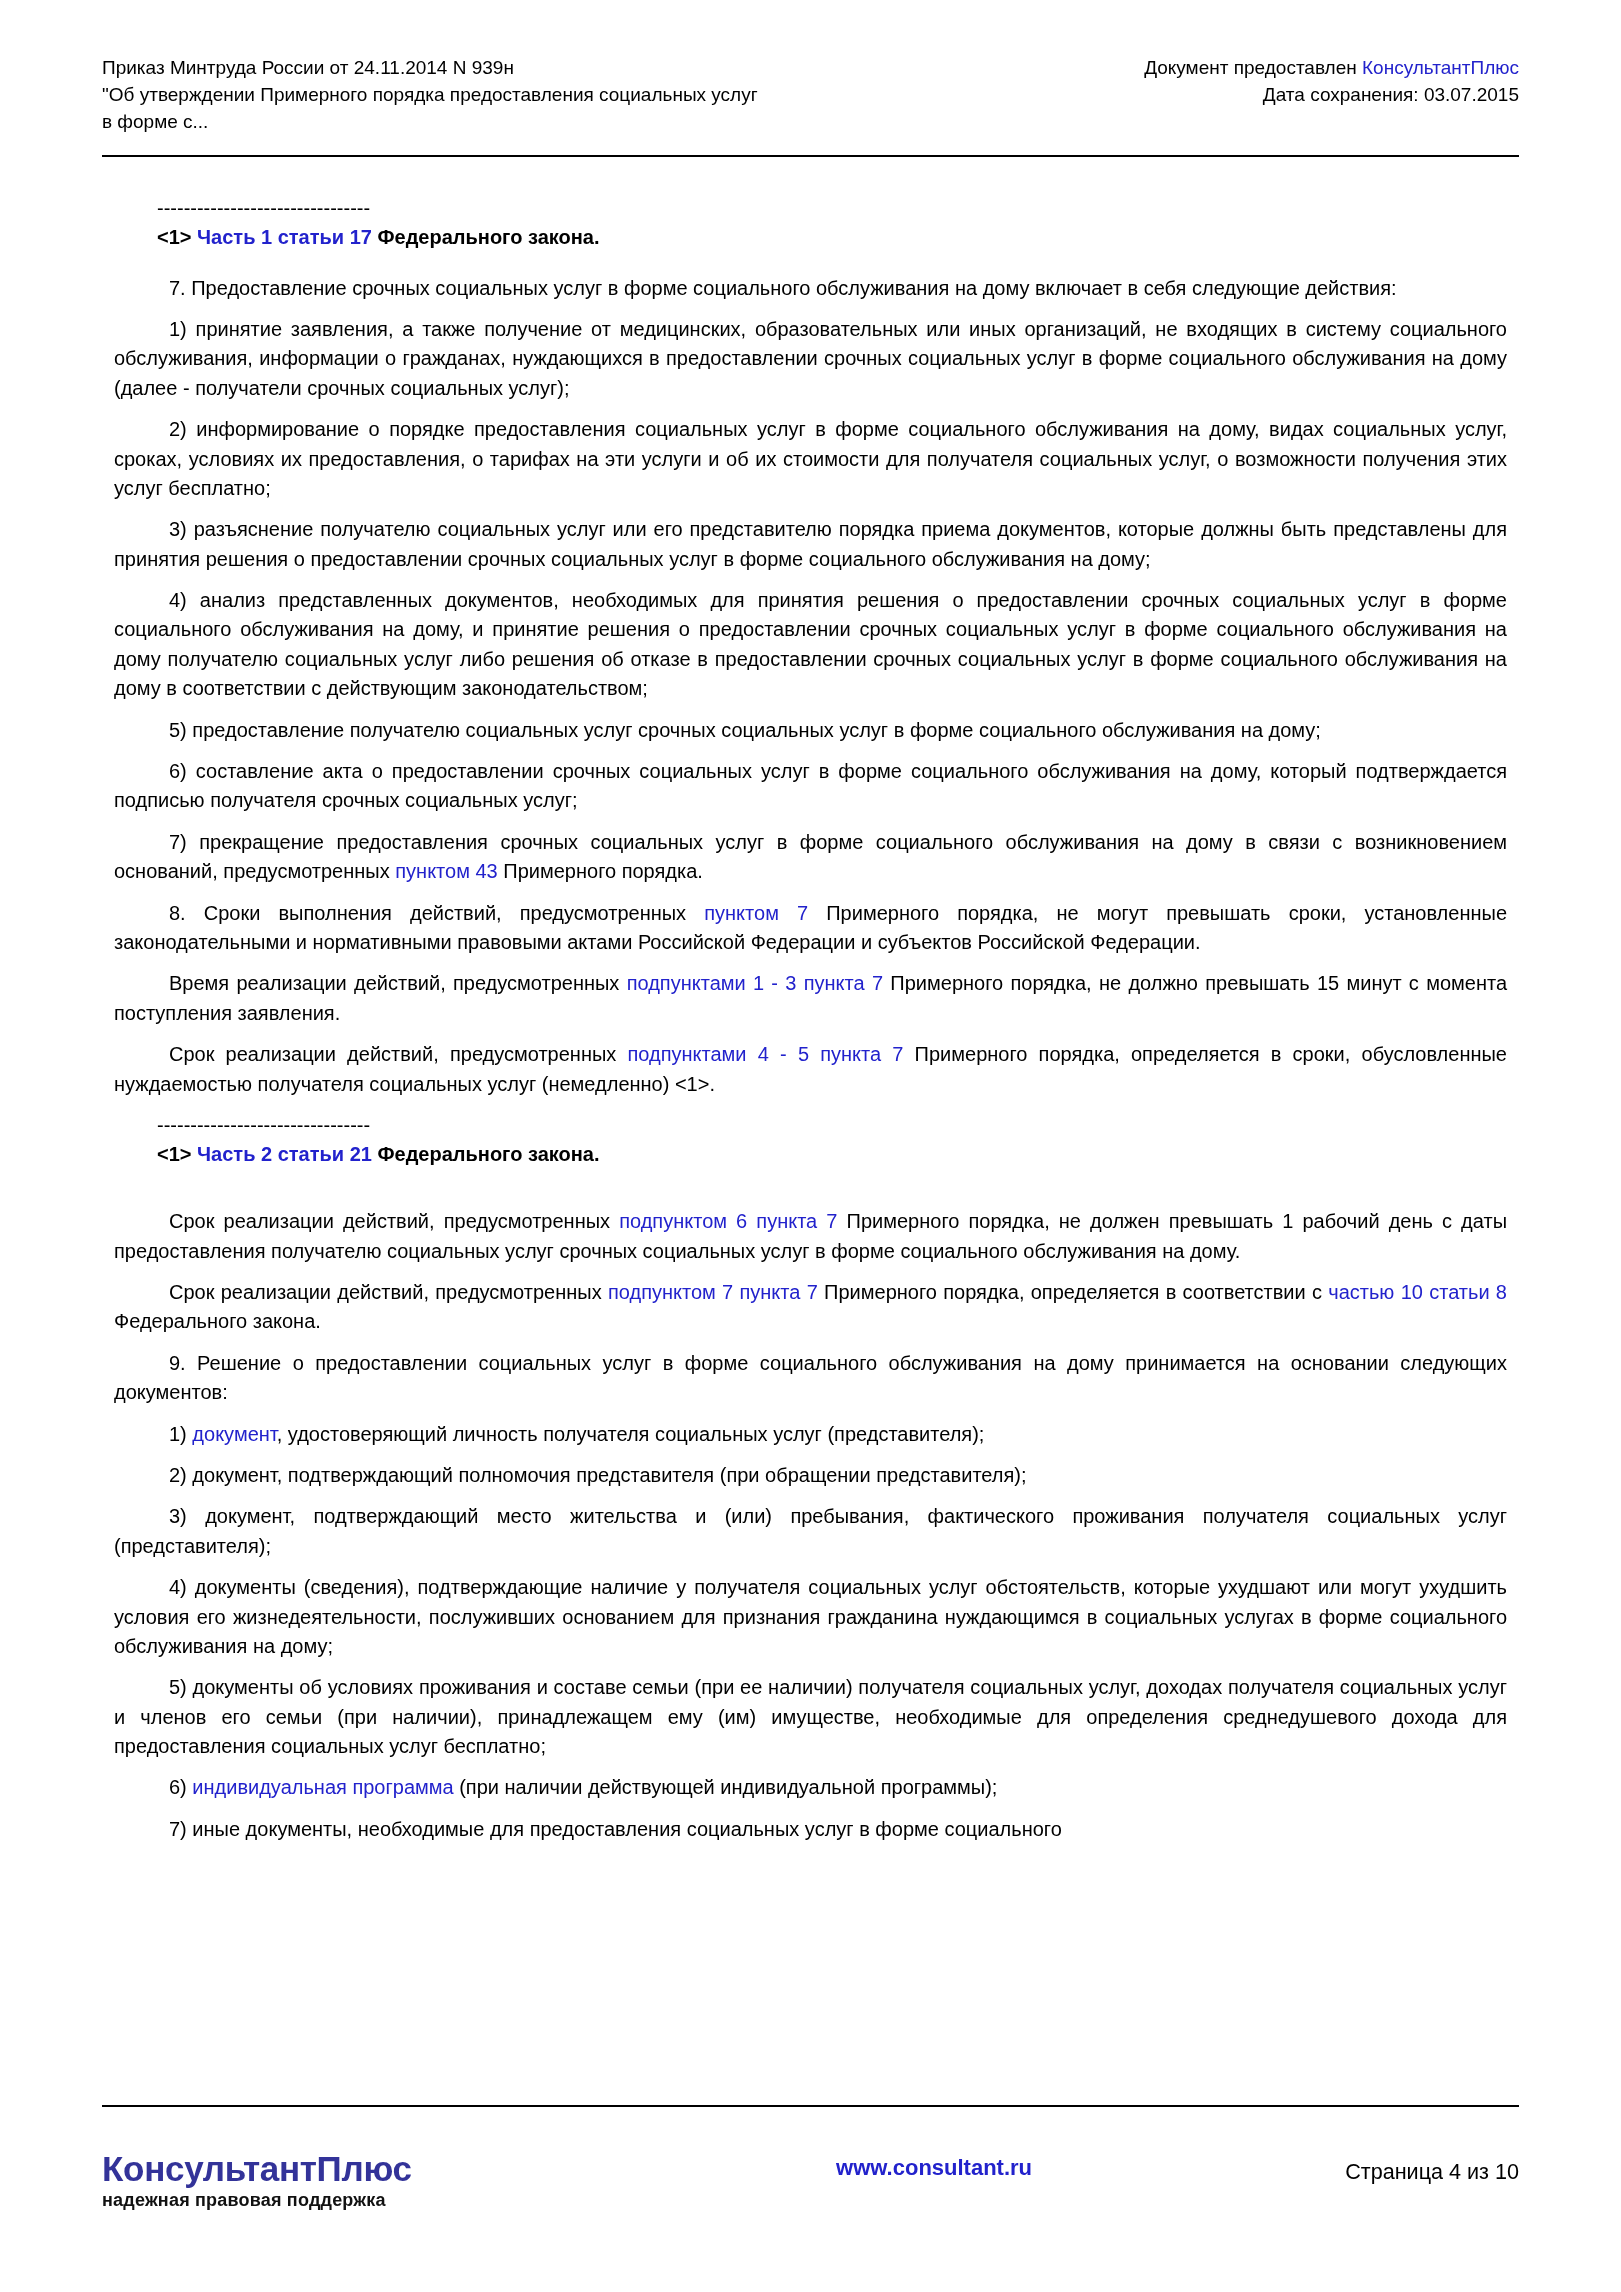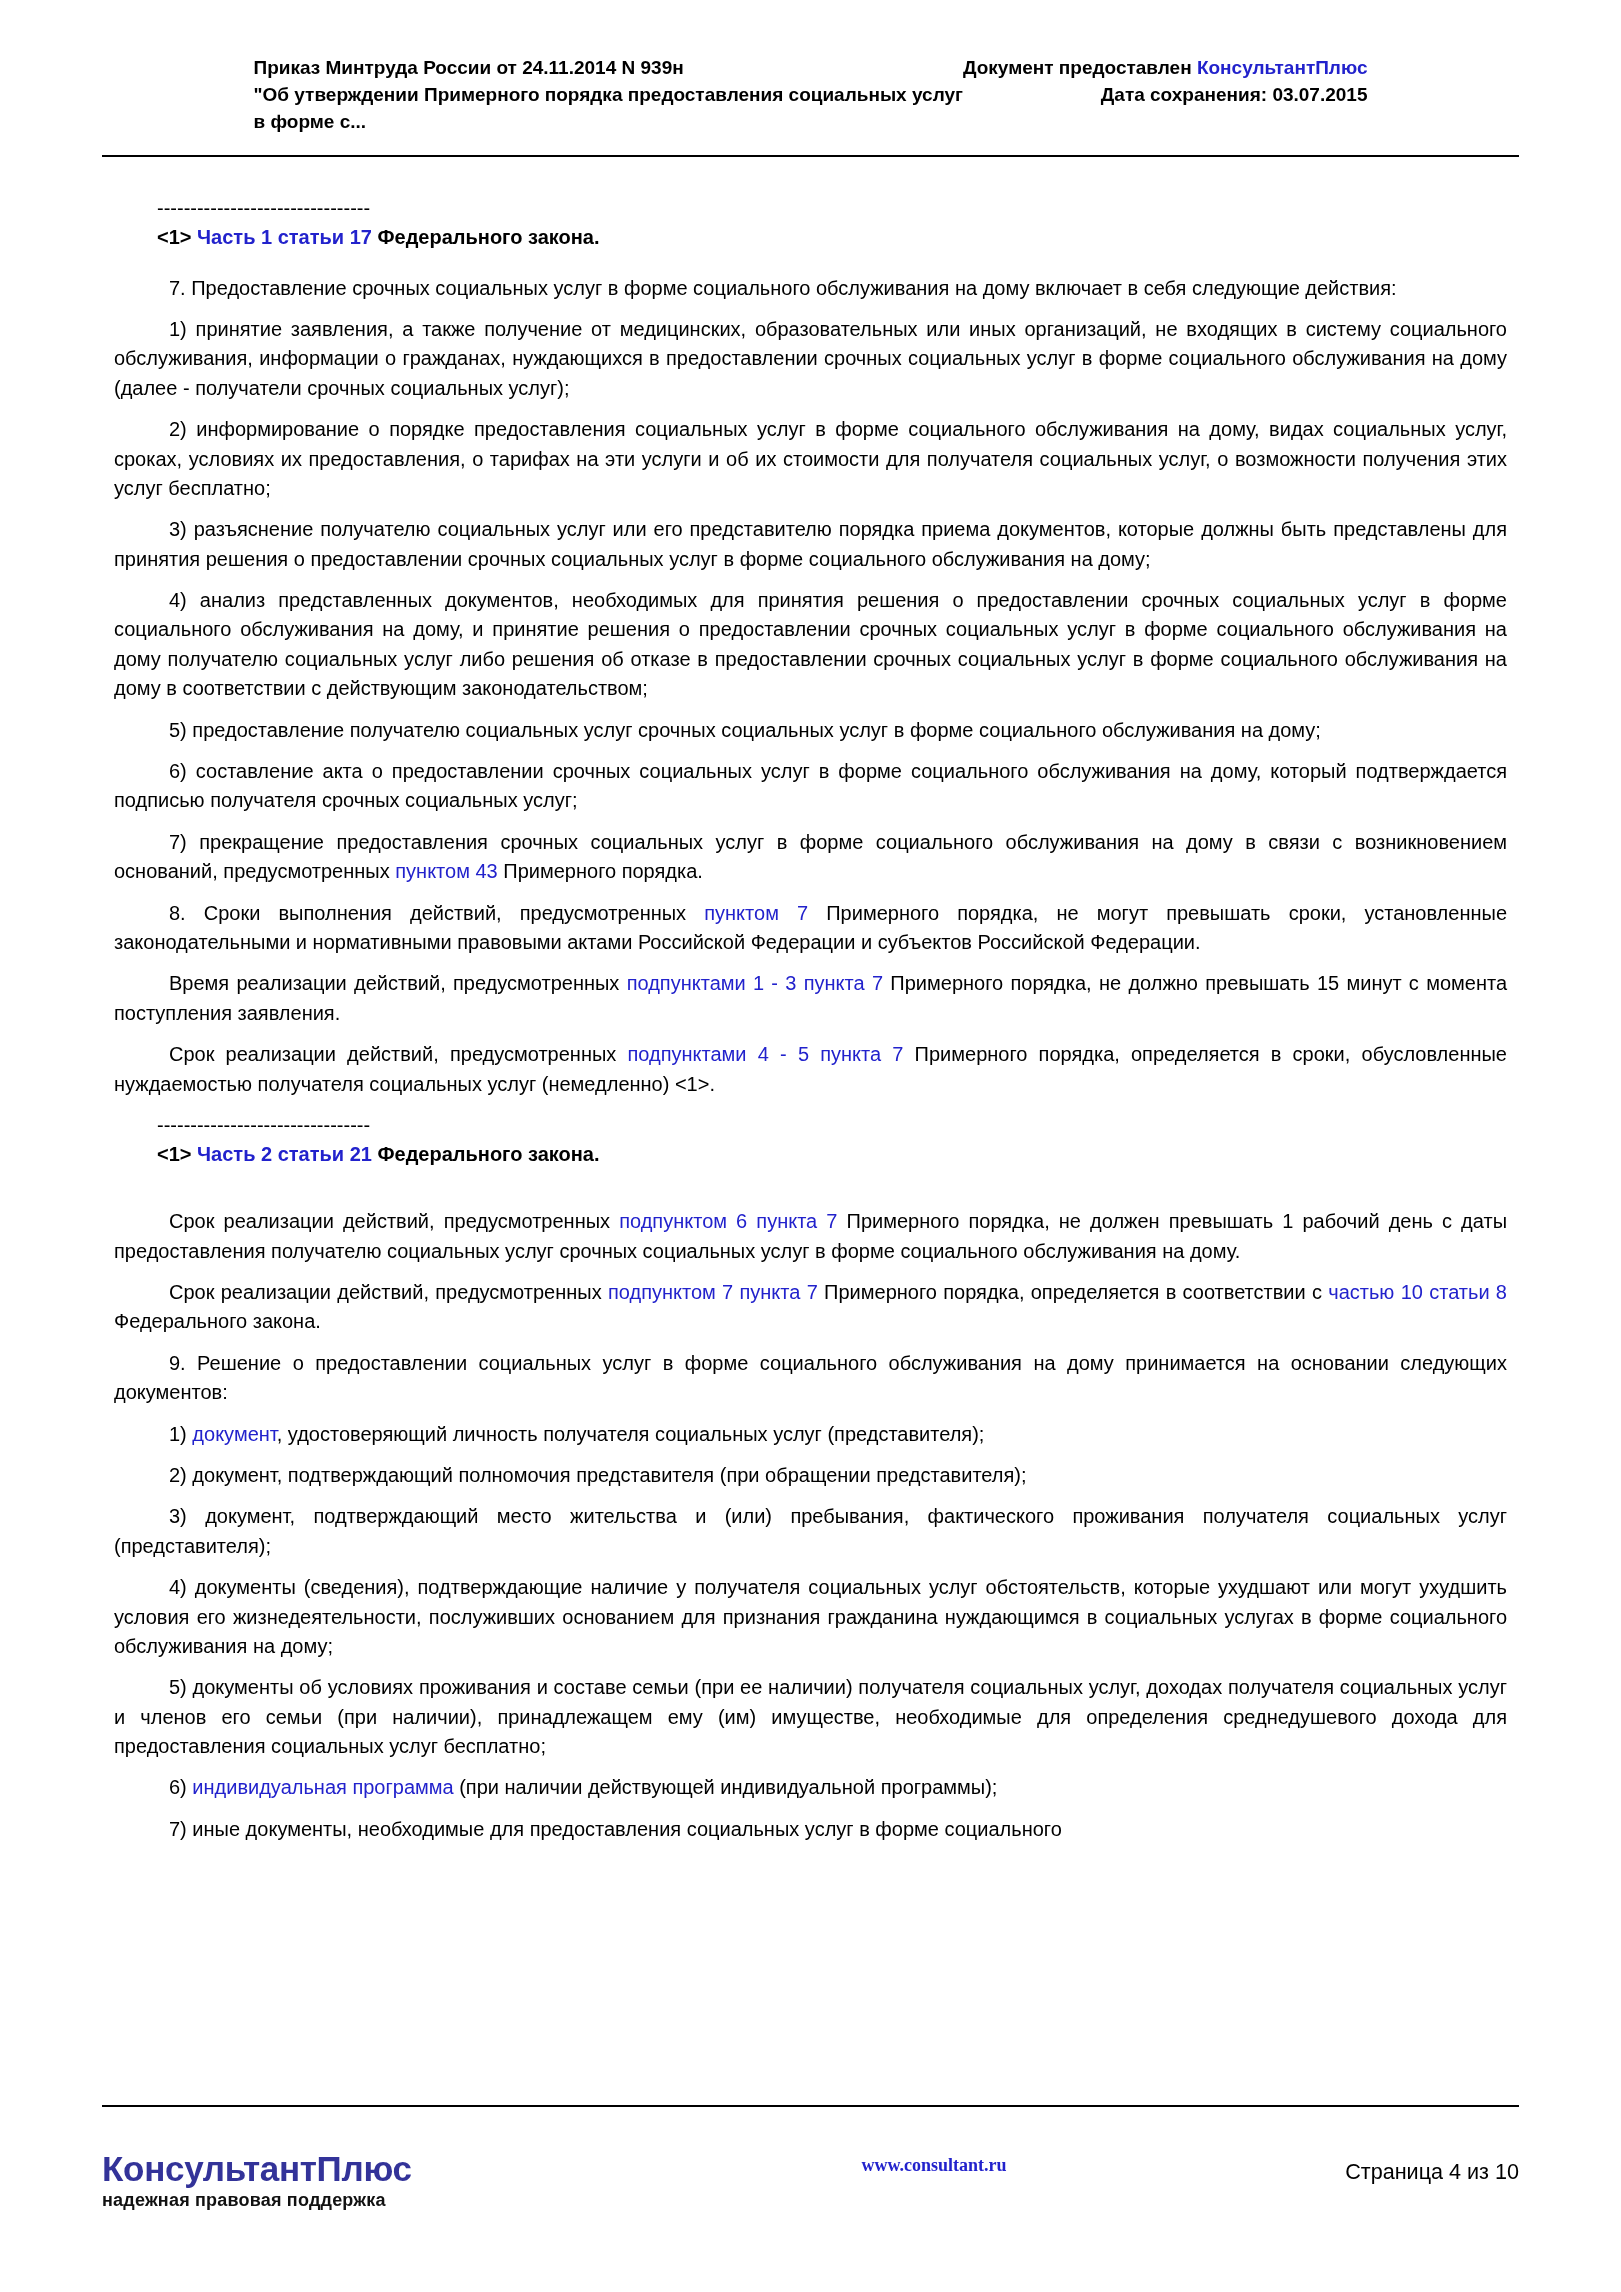--- a/index.html
+++ b/index.html
@@ -22,25 +22,24 @@
     overflow: hidden;
   }
 
   
   .doc-header {
     position: absolute;
     left: 102px;
     right: 102px;
     top: 55px;
     display: flex;
-    justify-content: center;
+    justify-content: space-between;
     align-items: flex-start;
     font-size: 19px;
     line-height: 1.42;
-    font-weight: bold;
   }
   .header-left {
     max-width: 765px;
   }
   .header-left div { white-space: pre; }
   .header-right {
     text-align: right;
     white-space: nowrap;
   }
   .brand-link {
@@ -123,25 +122,24 @@
     font-family: "Liberation Sans", "DejaVu Sans", sans-serif;
     font-weight: bold;
     font-size: 18px;
     color: #111111;
     letter-spacing: 0.2px;
     display: block;
     margin-top: 5px;
   }
   .footer-url {
     font-weight: bold;
-    font-size: 18px;
+    font-size: 22px;
     color: #2222cc;
     margin-top: 3.9px;
     white-space: nowrap;
-    font-family: Liberation Serif, serif;
   }
   .footer-page {
     font-size: 21.6px;
     color: #000000;
     margin-top: 8px;
     white-space: nowrap;
     text-align: left;
   }
   .footer-mid {
     flex: 1;

